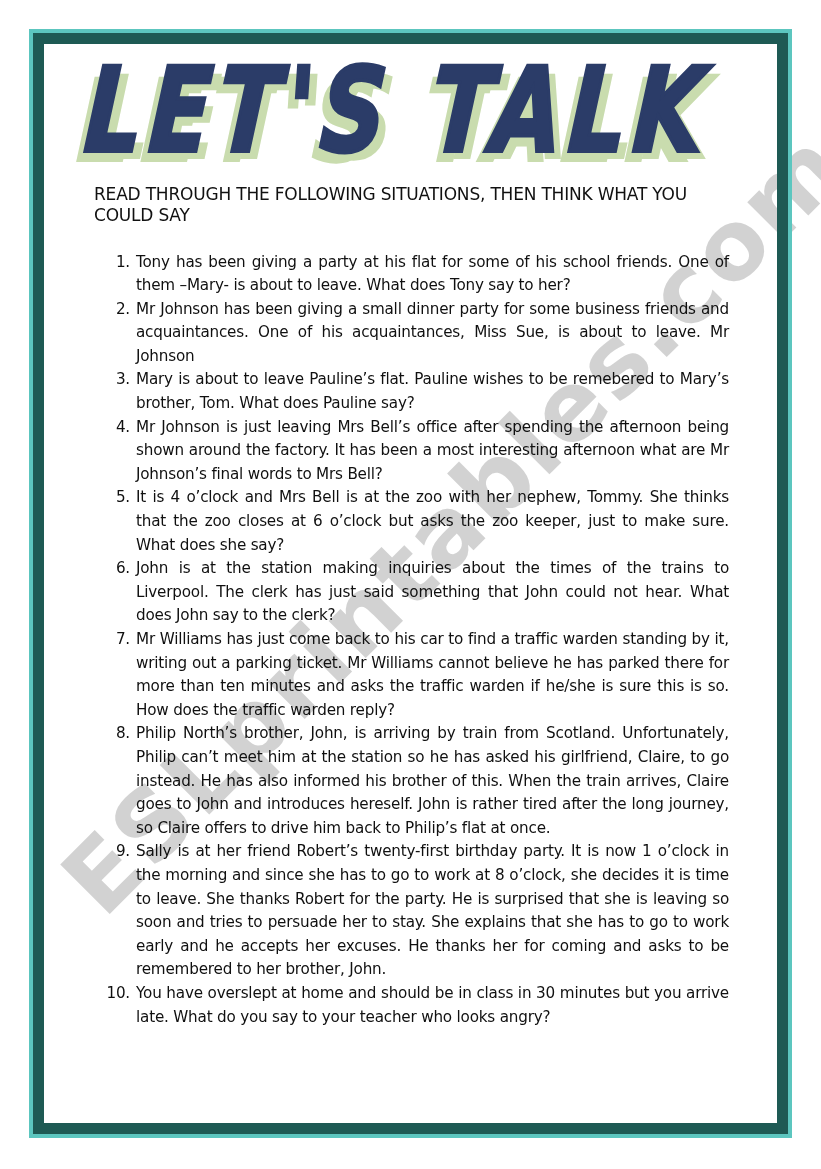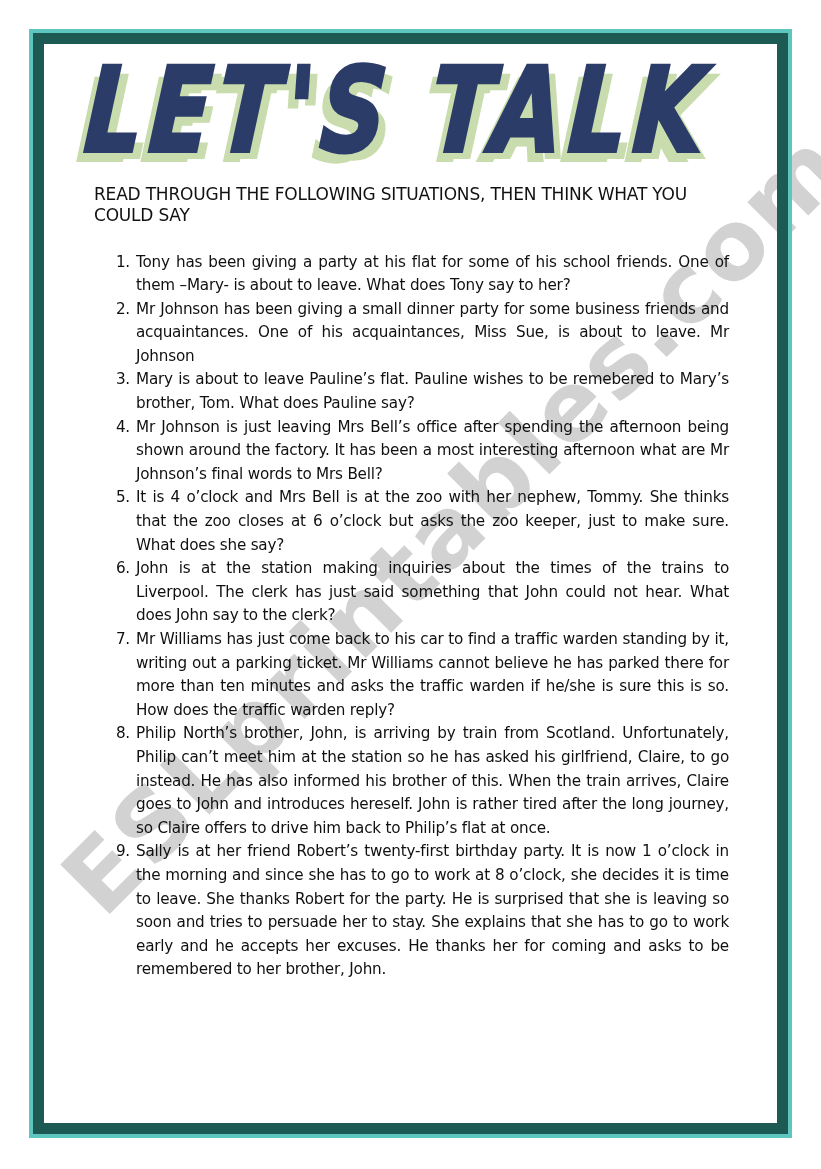--- a/index.html
+++ b/index.html
@@ -154,16 +154,20 @@
         <div class="situation">
           <span class="num">8.</span>
           <span class="txt">Philip North’s brother, John, is arriving by train from Scotland. Unfortunately, Philip can’t meet him at the station so he has asked his girlfriend, Claire, to go instead. He has also informed his brother of this. When the train arrives, Claire goes to John and introduces hereself. John is rather tired after the long journey, so Claire offers to drive him back to Philip’s flat at once.</span>
         </div>
 
         <div class="situation">
           <span class="num">9.</span>
           <span class="txt">Sally is at her friend Robert’s twenty-first birthday party. It is now 1 o’clock in the morning and since she has to go to work at 8 o’clock, she decides it is time to leave. She thanks Robert for the party. He is surprised that she is leaving so soon and tries to persuade her to stay. She explains that she has to go to work early and he accepts her excuses. He thanks her for coming and asks to be remembered to her brother, John.</span>
         </div>
 
+        <div class="situation">
+          <span class="num">10.</span>
+          <span class="txt">You have overslept at home and should be in class in 30 minutes but you arrive late. What do you say to your teacher who looks angry?</span>
+        </div>
       </div>
 
   </div>
 </div>
 
 </body></html>

